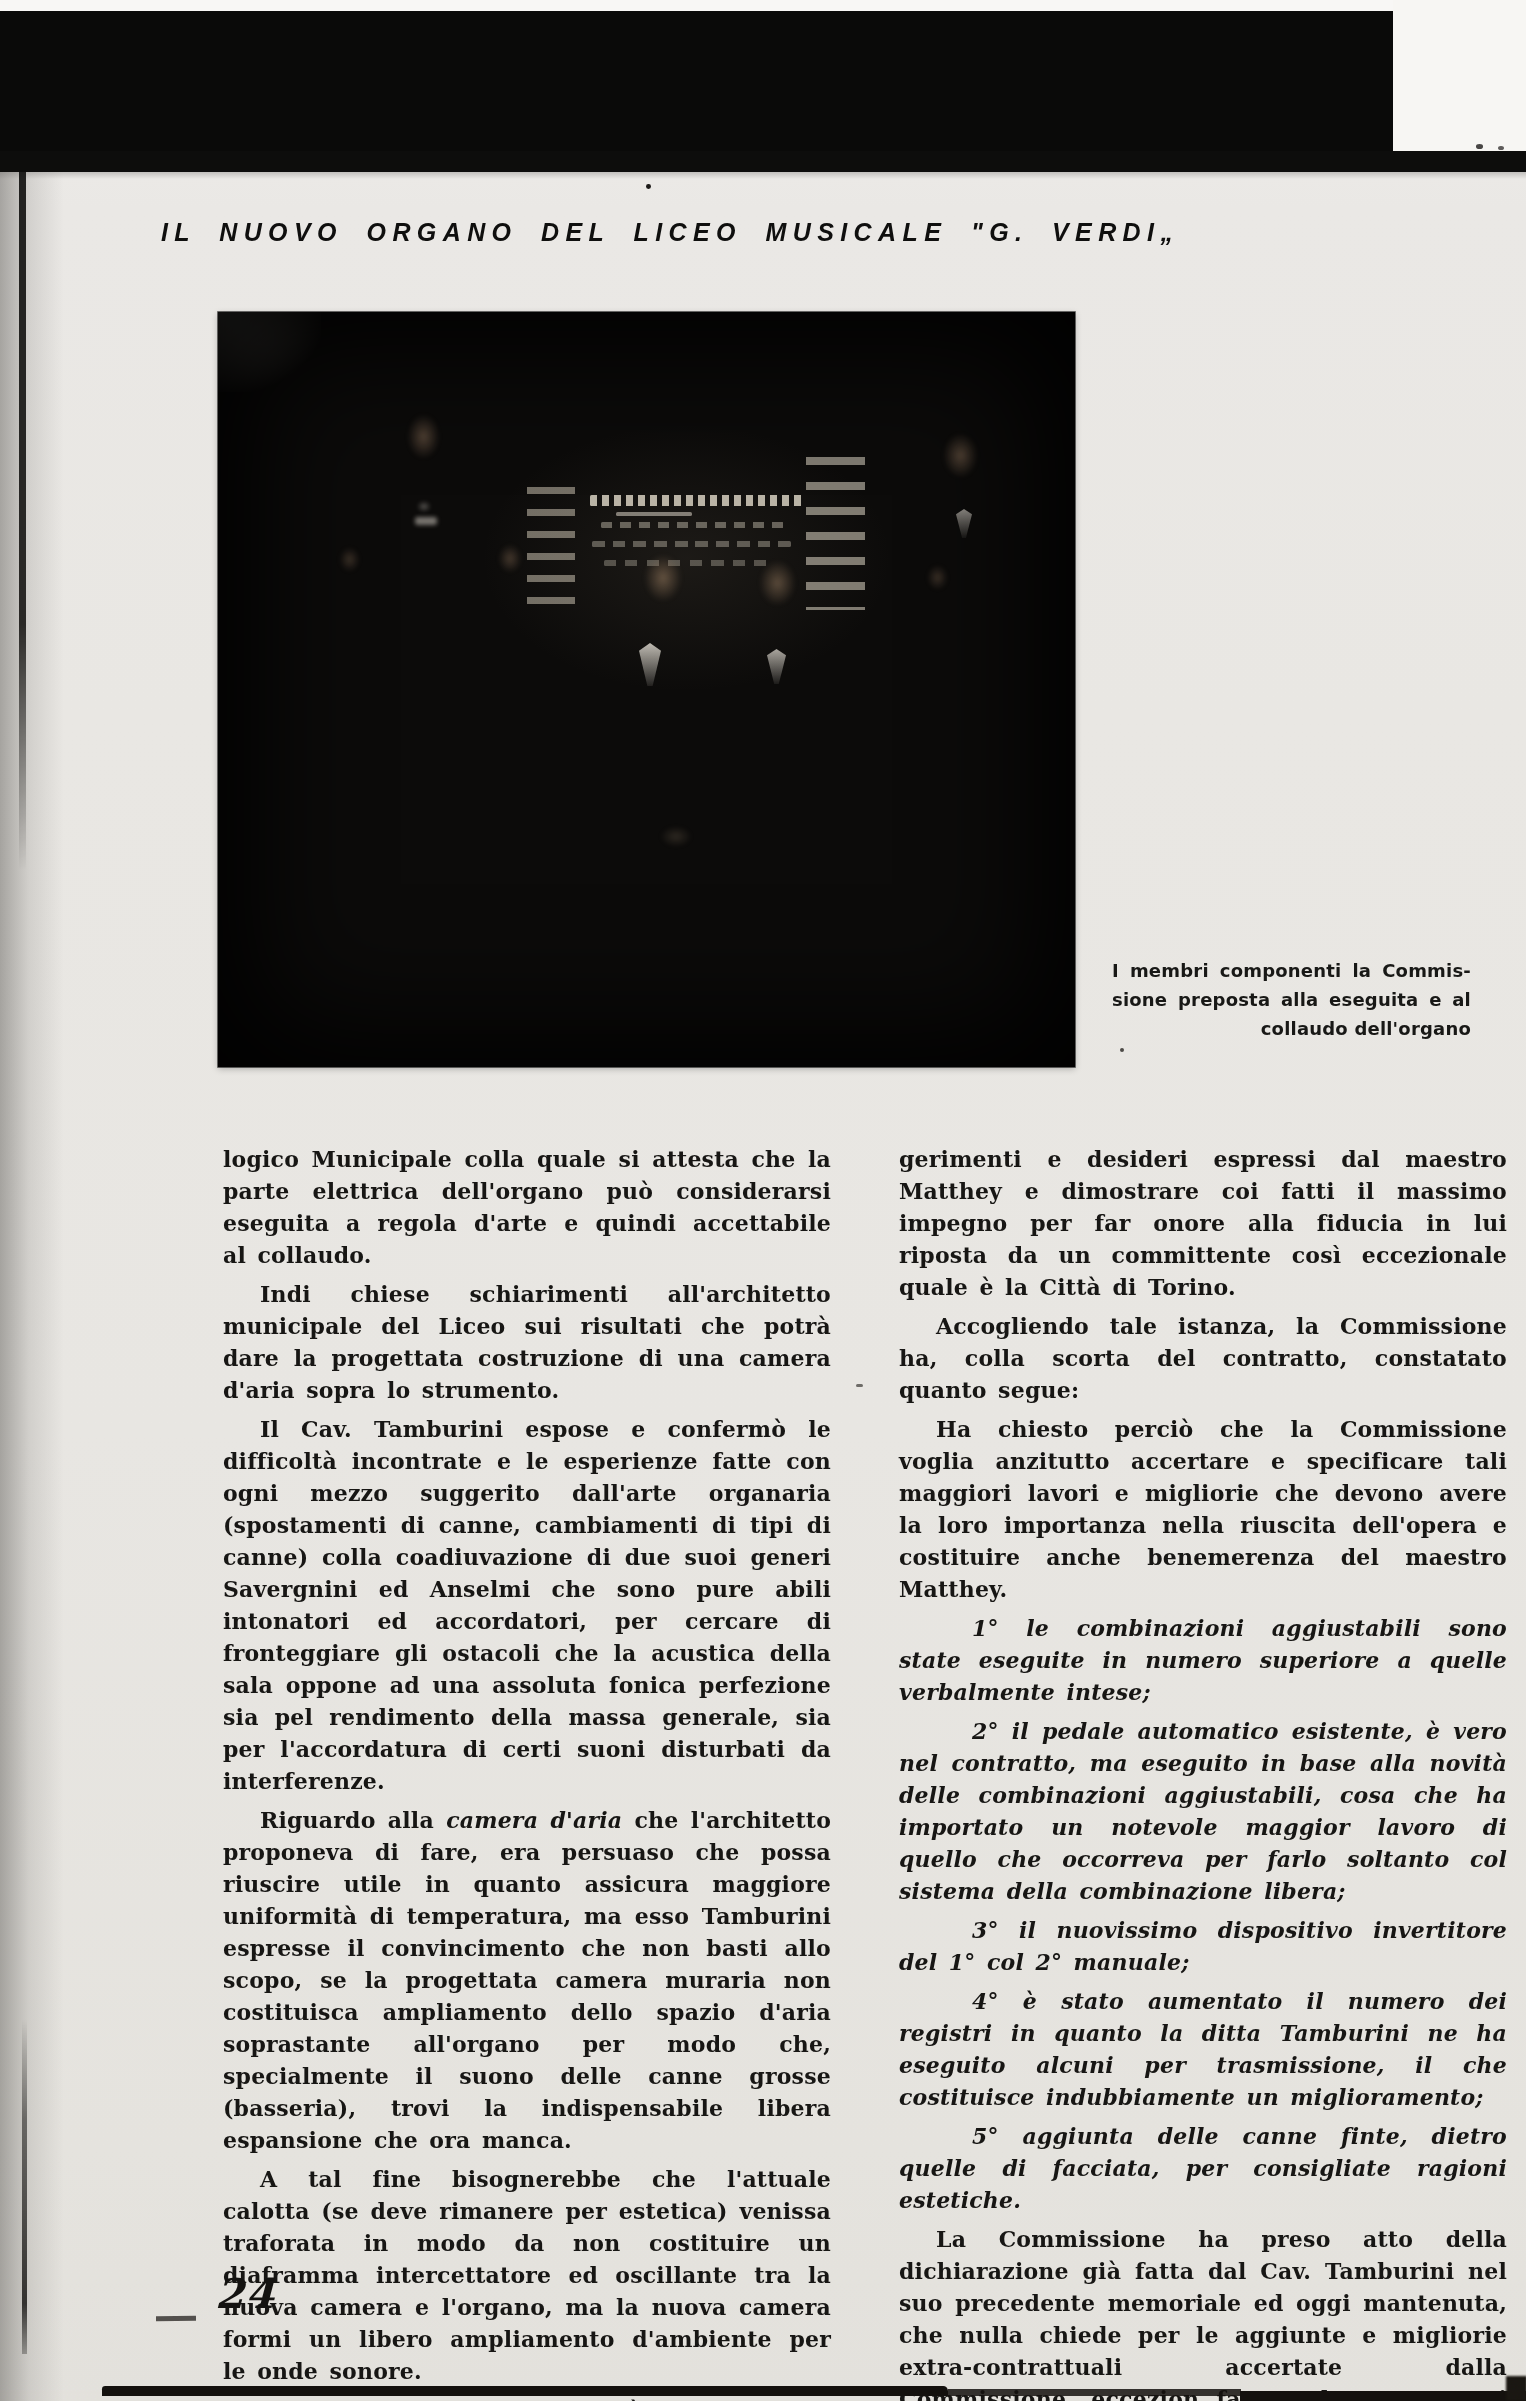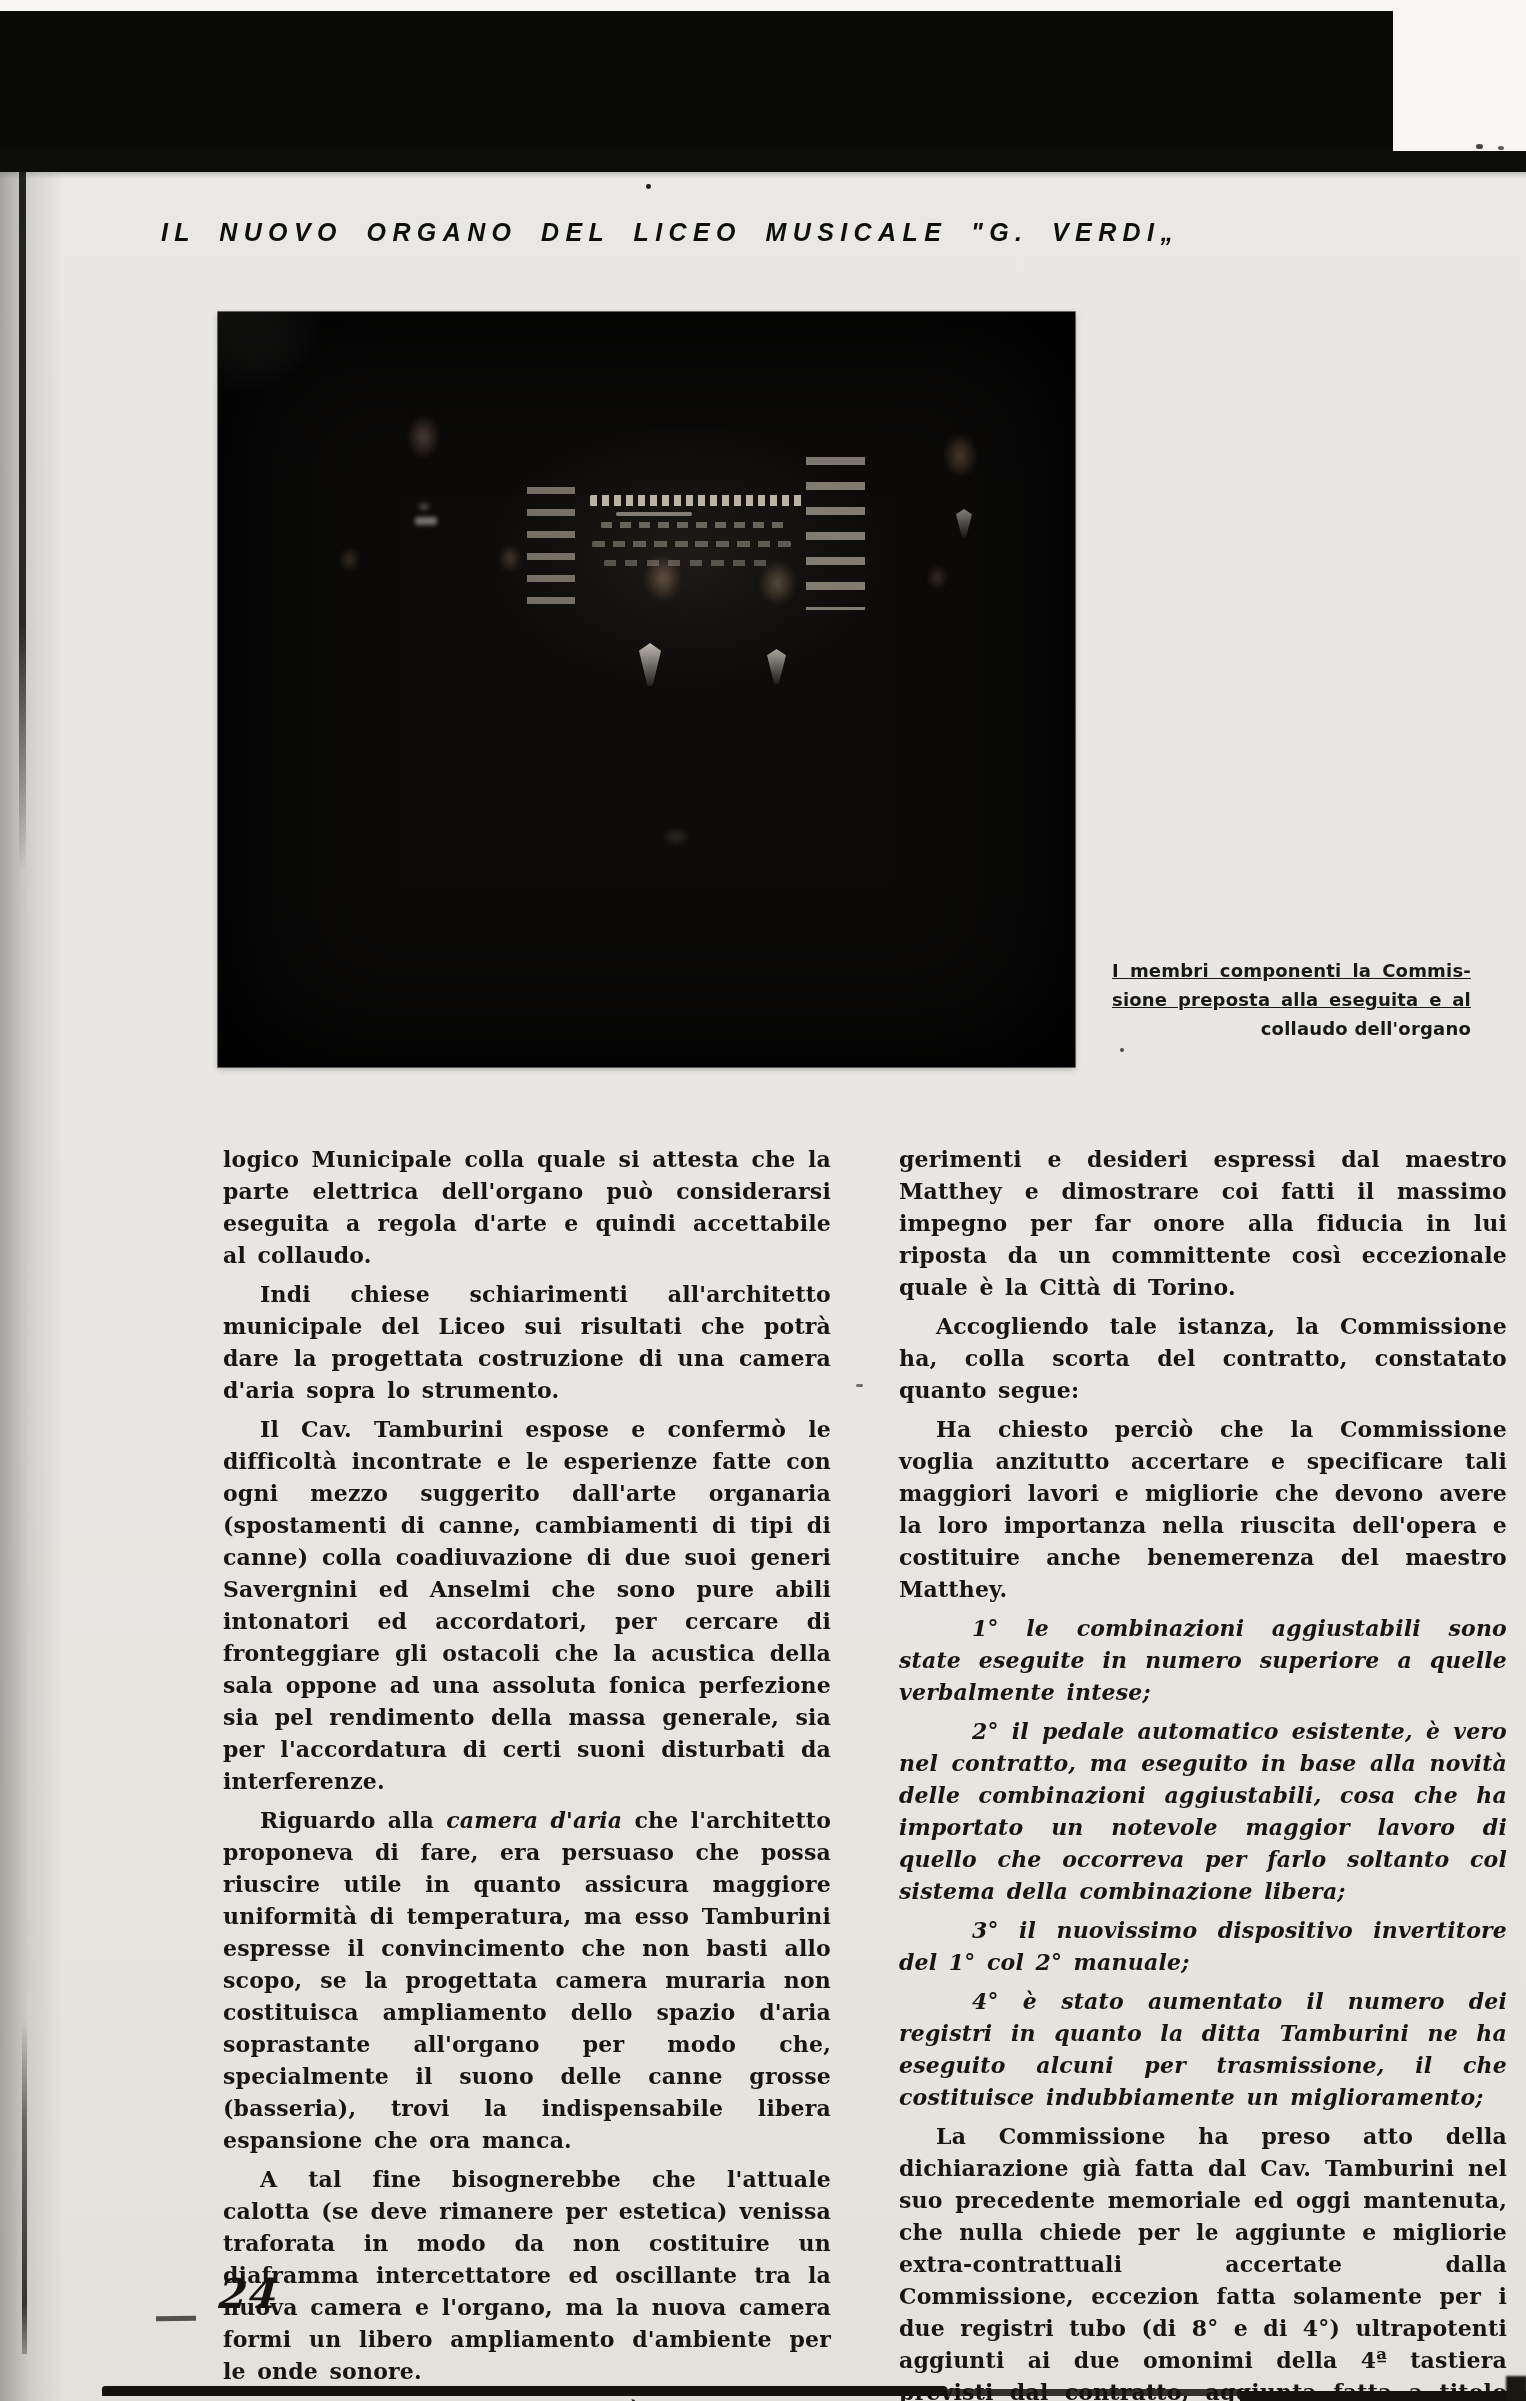--- a/index.html
+++ b/index.html
@@ -37,21 +37,21 @@
     background:radial-gradient(ellipse at 0 0,rgba(205,200,190,.45),rgba(205,200,190,0) 75%);}
   .photo .haze{position:absolute;left:262px;top:111px;width:413px;height:270px;
     background:radial-gradient(ellipse,rgba(130,118,100,.14),rgba(0,0,0,0) 70%);}
   .ph-blob{position:absolute;border-radius:50%;filter:blur(2px);}
   .ph-shirt{position:absolute;filter:blur(0.6px);clip-path:polygon(50% 0,100% 18%,62% 100%,38% 100%,0 18%);}
   .ph-row{position:absolute;border-radius:1.6px;filter:blur(0.6px);}
   .ph-tabs{position:absolute;filter:blur(0.7px);}
   
   .caption{position:absolute;left:1112px;top:956px;width:359px;
     font:700 18px/29px "DejaVu Sans",sans-serif;color:#181816;letter-spacing:0.2px;}
-  .caption .just{text-align:justify;text-align-last:justify;text-decoration:underline;}
+  .caption .just{text-align:justify;text-align-last:justify;}
   .caption .last{text-align:right;}
   .caption-dot{position:absolute;left:1120px;top:1048px;width:4px;height:4px;border-radius:50%;background:#4c4a46;}
   
   .col{position:absolute;top:1136px;width:622px;font:700 22px/32px "DejaVu Serif",serif;
     color:#171614;text-align:justify;letter-spacing:0.2px;word-spacing:3.6px;}
   .col-left{left:216px;}
   .col-right{left:892px;}
   .col p{margin:7px;text-indent:37px;}
   .col p.noindent{text-indent:0;}
   .col p.num{text-indent:73px;font-style:italic;}
@@ -126,20 +126,21 @@
       <p>Il Cav. Tamburini ricordò quindi alla Commissione ciò che ha fatto di più e di meglio di quanto era obbligato a termine del contratto: venire incontro ai sug-</p>
     </div>
   <div class="col col-right">
       <p class="noindent">gerimenti e desideri espressi dal maestro Matthey e dimostrare coi fatti il massimo impegno per far onore alla fiducia in lui riposta da un committente così eccezionale quale è la Città di Torino.</p>
       <p>Accogliendo tale istanza, la Commissione ha, colla scorta del contratto, constatato quanto segue:</p>
       <p>Ha chiesto perciò che la Commissione voglia anzitutto accertare e specificare tali maggiori lavori e migliorie che devono avere la loro importanza nella riuscita dell'opera e costituire anche benemerenza del maestro Matthey.</p>
       <p class="num">1° le combinazioni aggiustabili sono state eseguite in numero superiore a quelle verbalmente intese;</p>
       <p class="num">2° il pedale automatico esistente, è vero nel contratto, ma eseguito in base alla novità delle combinazioni aggiustabili, cosa che ha importato un notevole maggior lavoro di quello che occorreva per farlo soltanto col sistema della combinazione libera;</p>
       <p class="num">3° il nuovissimo dispositivo invertitore del 1° col 2° manuale;</p>
       <p class="num">4° è stato aumentato il numero dei registri in quanto la ditta Tamburini ne ha eseguito alcuni per trasmissione, il che costituisce indubbiamente un miglioramento;</p>
+      <p class="num">5° aggiunta delle canne finte, dietro quelle di facciata, per consigliate ragioni estetiche.</p>
       <p>La Commissione ha preso atto della dichiarazione già fatta dal Cav. Tamburini nel suo precedente memoriale ed oggi mantenuta, che nulla chiede per le aggiunte e migliorie extra-contrattuali accertate dalla Commissione, eccezion fatta solamente per i due registri tubo (di 8° e di 4°) ultrapotenti aggiunti ai due omonimi della 4ª tastiera previsti dal contratto, aggiunta fatta a titolo di esperimento, in via provvisoria,</p>
     </div>
 
   <div class="page-number-dash"></div>
   <div class="page-number">24</div>
 
   <div class="bottom-seg seg1"></div>
   <div class="bottom-seg seg2"></div>
   <div class="bottom-seg seg3"></div>
   <div class="bottom-seg seg-corner"></div>

